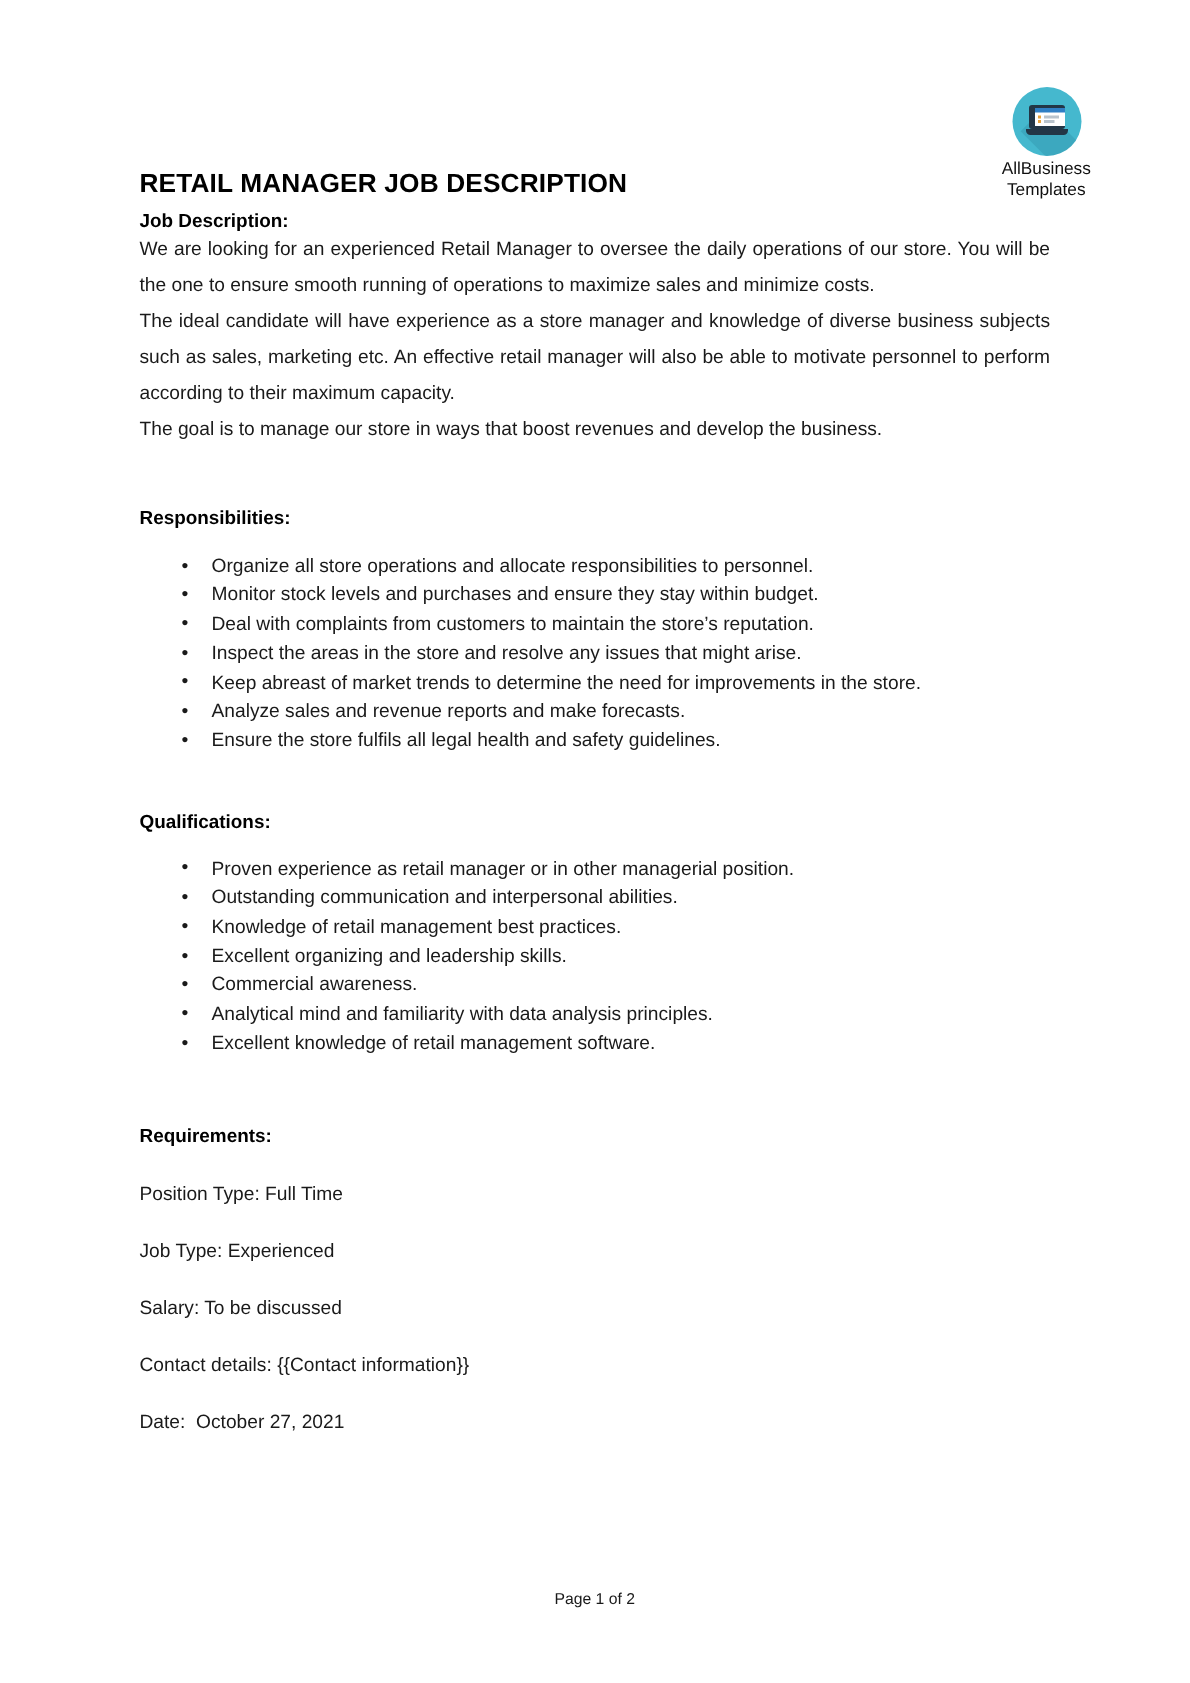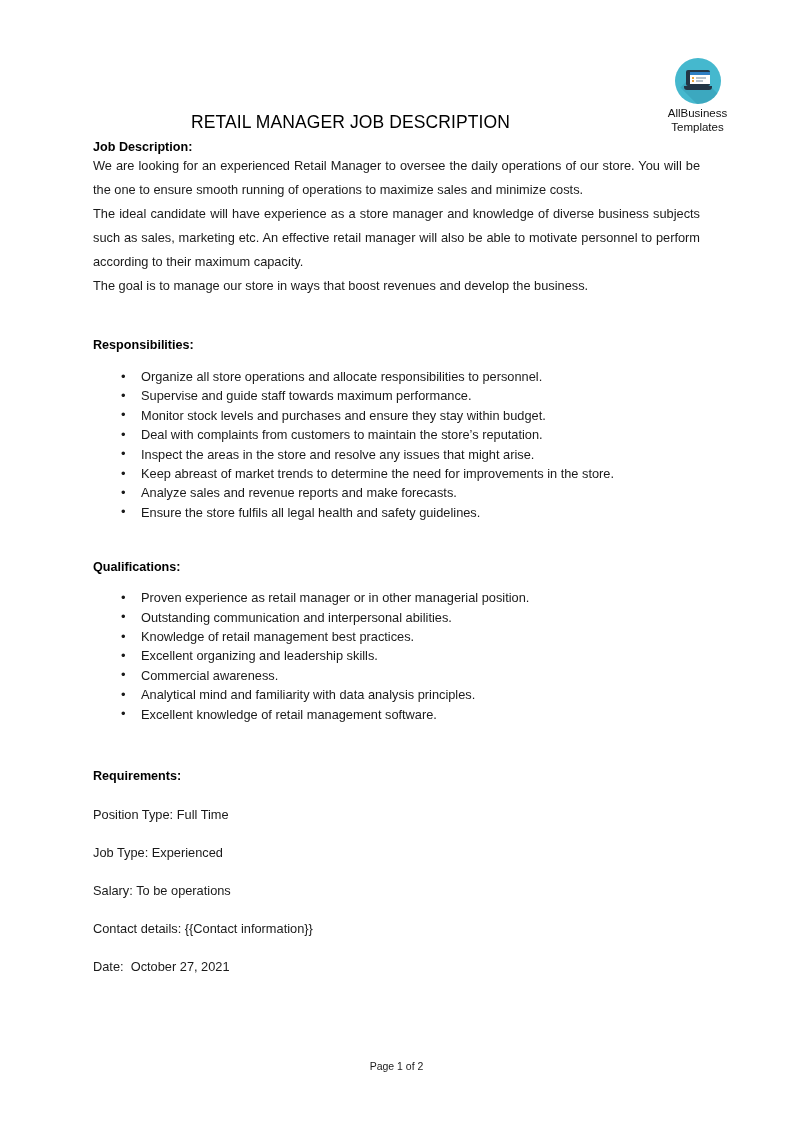--- a/index.html
+++ b/index.html
@@ -130,23 +130,22 @@
     color: #111111;
     font-family: "Liberation Sans", sans-serif;
   }
 
   
   .doc-title {
     position: absolute;
     top: 112px;
     left: 93px;
     width: 515px;
-    text-align: center;
     font-size: 17.5px;
-    font-weight: normal;
+    font-weight: bold;
     letter-spacing: 0.1px;
     color: #000000;
   }
 
   
   .content {
     position: absolute;
     top: 140px;
     left: 93px;
     width: 607px;
@@ -256,21 +255,20 @@
     <p class="para para-1">We are looking for an experienced Retail Manager to oversee the daily operations of our store. You will be the one to ensure smooth running of operations to maximize sales and minimize costs.</p>
 
     <p class="para para-2">The ideal candidate will have experience as a store manager and knowledge of diverse business subjects such as sales, marketing etc. An effective retail manager will also be able to motivate personnel to perform according to their maximum capacity.</p>
 
     <p class="para para-3">The goal is to manage our store in ways that boost revenues and develop the business.</p>
 
     <p class="section-head head-resp">Responsibilities:</p>
 
     <ul class="bullets resp-list">
       <li>Organize all store operations and allocate responsibilities to personnel.</li>
-      <li>Supervise and guide staff towards maximum performance.</li>
       <li>Monitor stock levels and purchases and ensure they stay within budget.</li>
       <li>Deal with complaints from customers to maintain the store’s reputation.</li>
       <li>Inspect the areas in the store and resolve any issues that might arise.</li>
       <li>Keep abreast of market trends to determine the need for improvements in the store.</li>
       <li>Analyze sales and revenue reports and make forecasts.</li>
       <li>Ensure the store fulfils all legal health and safety guidelines.</li>
     </ul>
 
     <p class="section-head head-qual">Qualifications:</p>
 
@@ -281,21 +279,21 @@
       <li>Excellent organizing and leadership skills.</li>
       <li>Commercial awareness.</li>
       <li>Analytical mind and familiarity with data analysis principles.</li>
       <li>Excellent knowledge of retail management software.</li>
     </ul>
 
     <p class="section-head head-req">Requirements:</p>
 
     <p class="req-line req-first">Position Type: Full Time</p>
     <p class="req-line">Job Type: Experienced</p>
-    <p class="req-line">Salary: To be operations</p>
+    <p class="req-line">Salary: To be discussed</p>
     <p class="req-line">Contact details: {{Contact information}}</p>
     <p class="req-line">Date:  October 27, 2021</p>
 
   </div>
 
   <div class="footer">Page 1 of 2</div>
 
 </div>
 
 </body></html>

